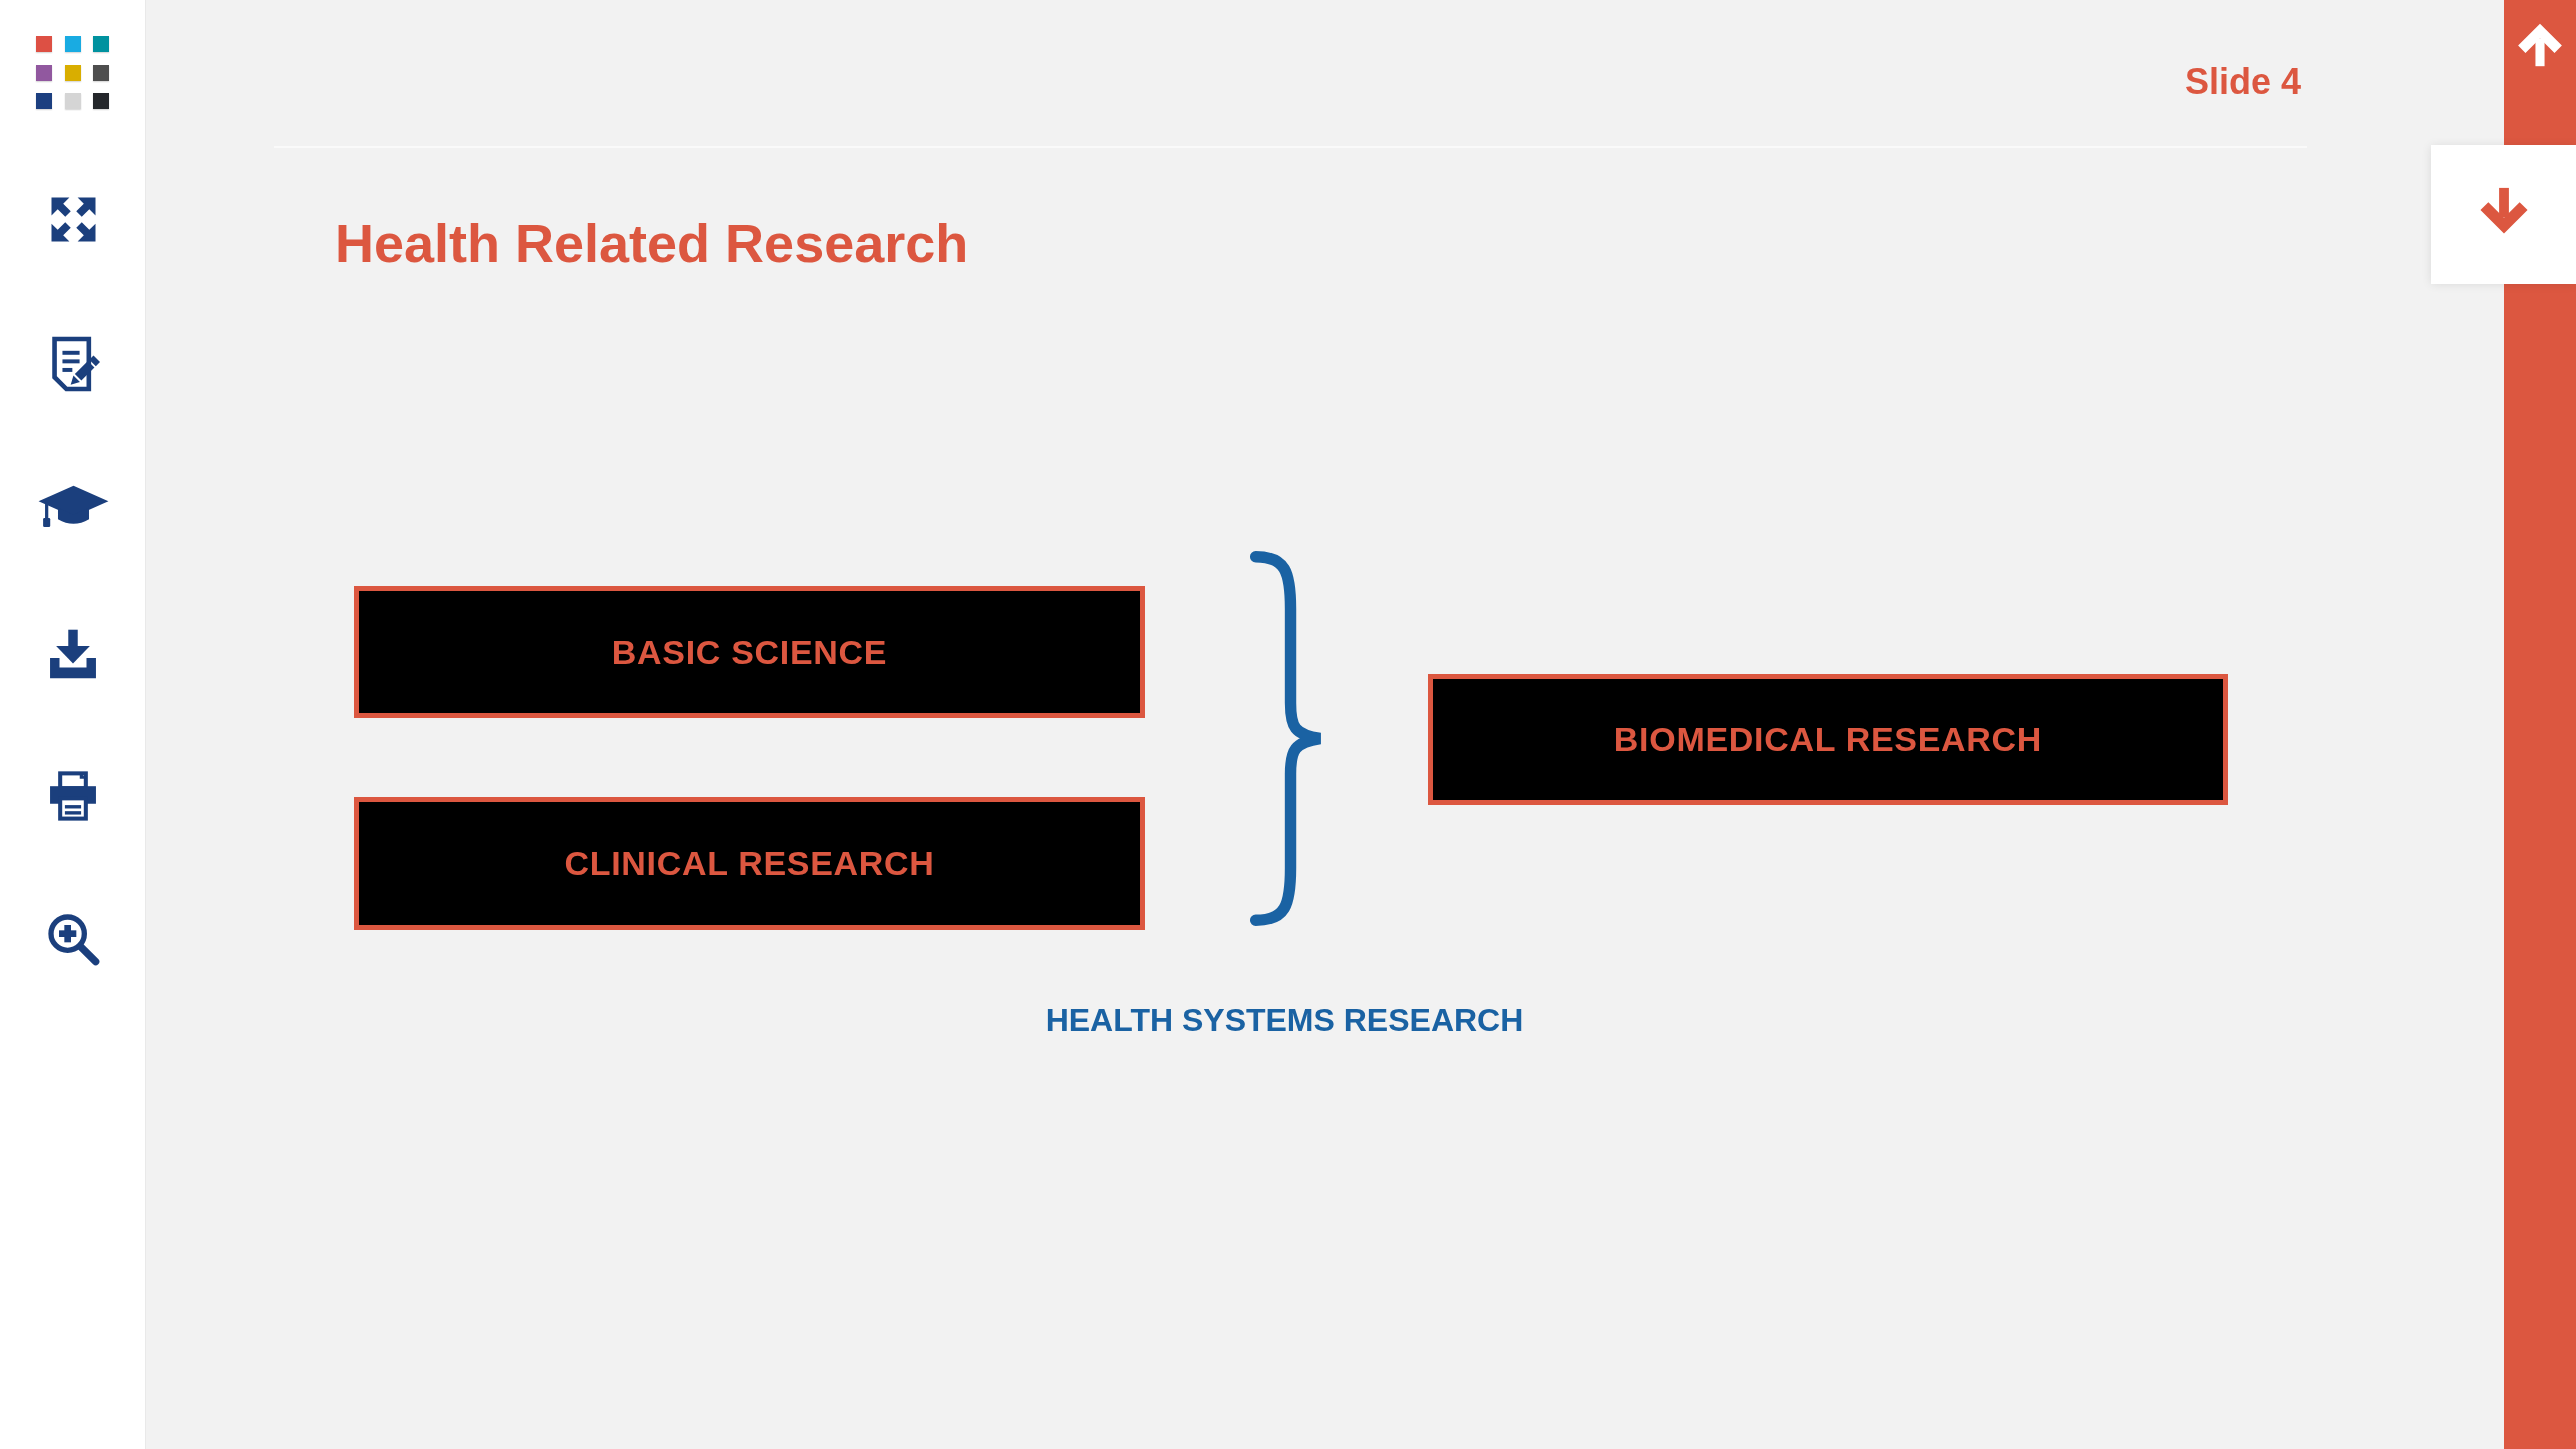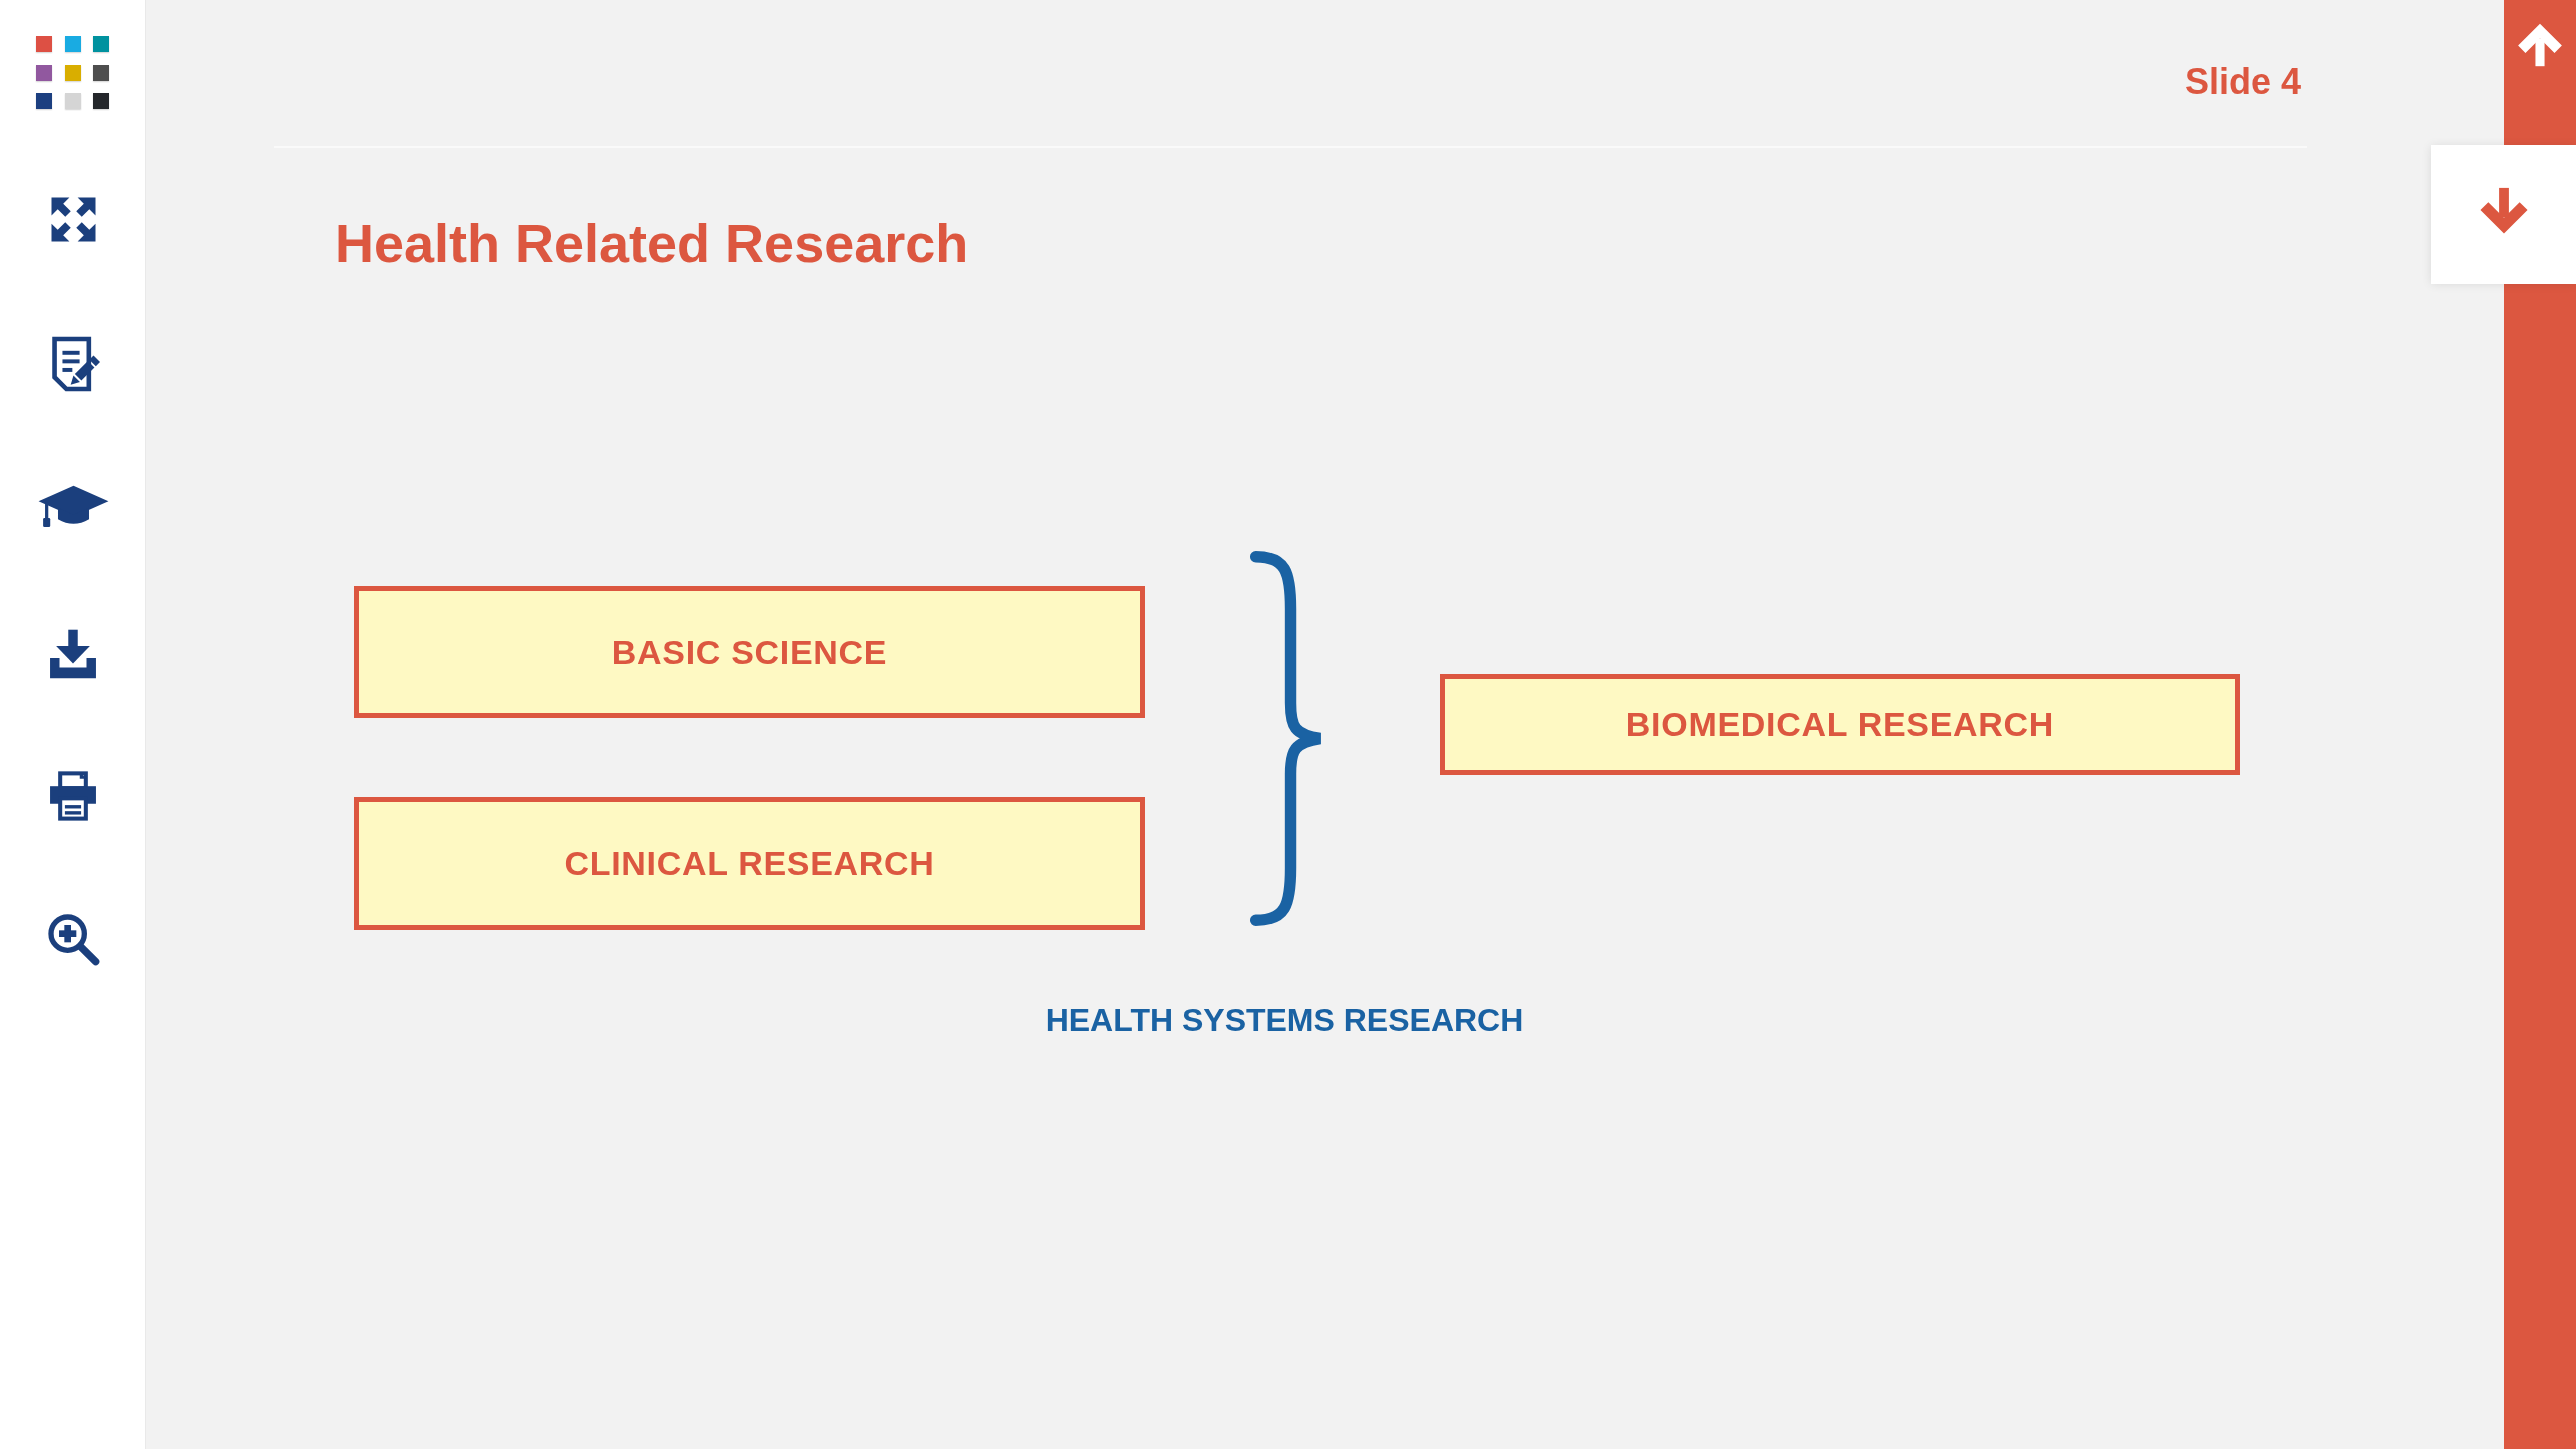--- a/index.html
+++ b/index.html
@@ -32,26 +32,26 @@
   #course-title{position:absolute;left:274px;top:68px;font-size:36px;line-height:43px;
     color:var(--orange);white-space:nowrap;}
   #slide-label{position:absolute;right:275px;top:60px;font-size:36px;line-height:43px;
     font-weight:bold;color:var(--orange);white-space:nowrap;}
   #header-divider{position:absolute;left:274px;top:146px;width:2033px;height:2px;
     background:var(--divider);}
 
   
   #slide-title{position:absolute;left:335px;top:212px;margin:0;font-size:54px;
     font-weight:bold;color:var(--orange);white-space:nowrap;}
-  .dbox{position:absolute;background:#fef9c3;border:5.4px solid var(--orange);
+  .dbox{position:absolute;background:#000000;border:5.4px solid var(--orange);
     display:flex;align-items:center;justify-content:center;
     font-size:34px;font-weight:bold;letter-spacing:0.7px;color:var(--orange);}
   #box-basic{left:354px;top:586px;width:791px;height:132px;}
   #box-clinical{left:354px;top:753px;width:791px;height:133px;margin-top:44px;}
-  #box-biomedical{left:1428px;top:674px;width:800px;height:101px;margin-left:12px;}
+  #box-biomedical{left:1428px;top:674px;width:800px;height:131px;}
   #brace{position:absolute;left:1246px;top:550px;width:81px;height:377px;color:var(--blue);}
   #caption{position:absolute;left:805px;top:1002px;width:959px;text-align:center;
     font-size:32px;font-weight:bold;color:var(--blue);white-space:nowrap;}
 
   
   #scroll-strip{position:absolute;left:2504px;top:0;width:72px;height:1449px;
     background:var(--orange);}
   #btn-up{position:absolute;left:2504px;top:0;width:72px;height:82px;background:none;
     border:none;padding:0;cursor:pointer;color:#FFFFFF;
     display:flex;align-items:center;justify-content:center;}

